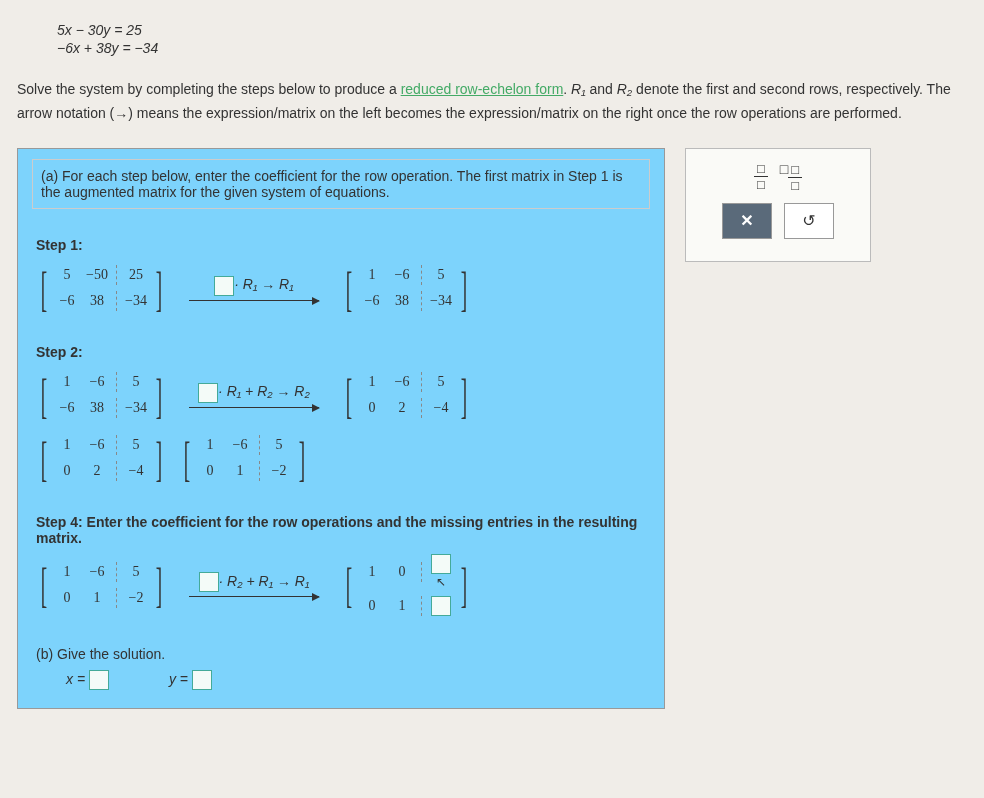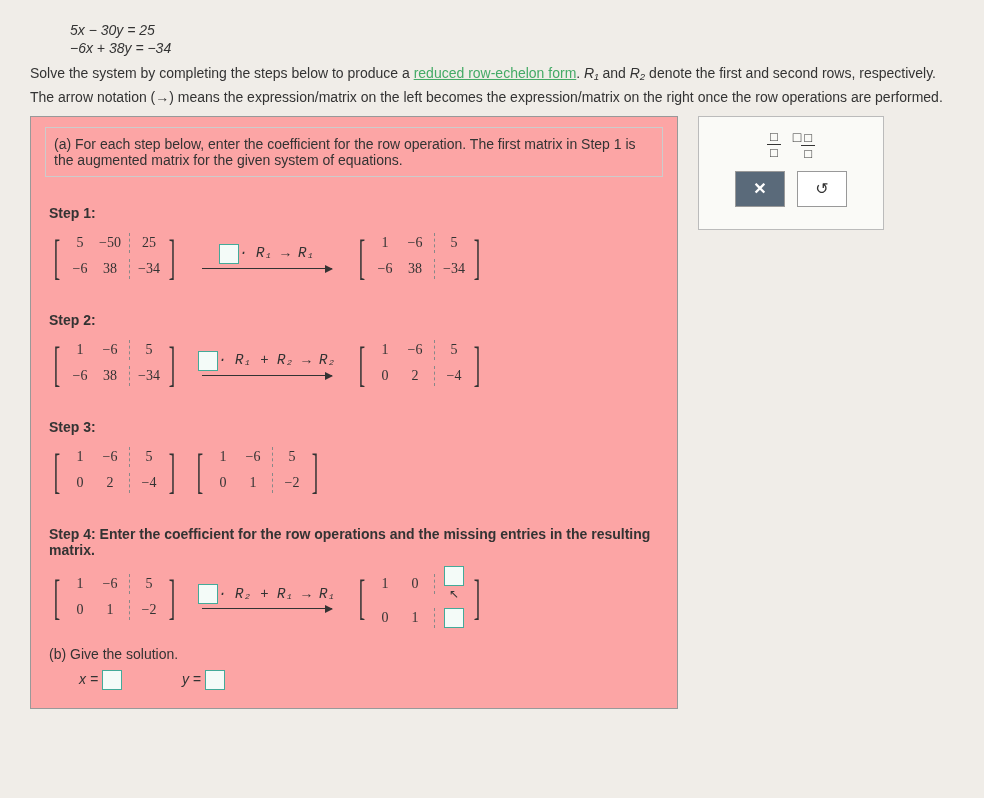--- a/index.html
+++ b/index.html
@@ -1,37 +1,37 @@
 <!DOCTYPE html>
 <html><head>
 <meta charset="utf-8">
 <style>
 body{margin:0;font-family:Arial,sans-serif;font-size:14px;color:#333;background:#f0ede8;width:984px}
-.page{padding:20px 30px}
+.page{padding:20px 17px}
 .eq{font-style:italic;margin:2px 0 2px 40px}
-.instr{margin:6px 0;line-height:1.7}
+.instr{margin:22px 0;line-height:1.7}
 .link{color:#4a6;text-decoration:underline}
 .main-row{display:flex;gap:20px;align-items:flex-start}
-.box{border:1px solid #999;background:#fca5a5;padding:14px 18px;width:610px}
+.box{border:1px solid #999;background:#7dd3fc;padding:14px 18px;width:610px}
 .side{border:1px solid #bbb;background:#fafaf7;padding:12px;width:160px}
 .side-row{display:flex;gap:12px;justify-content:center;margin-bottom:10px}
 .frac{display:inline-flex;flex-direction:column;align-items:center;font-size:13px}
 .frac .n{border-bottom:1px solid #333;padding:0 3px}
 .btn{border:1px solid #999;background:#fff;width:48px;height:34px;display:flex;align-items:center;justify-content:center;font-size:16px}
 .btn.x{background:#5a6a7a;color:#fff;font-weight:bold}
 .step-h{font-weight:bold;margin:28px 0 8px}
 .step-row{display:flex;align-items:center;gap:12px;margin:8px 0}
 .mat{display:inline-flex;align-items:center;font-family:serif}
 .br{font-size:48px;font-weight:100;transform:scaleX(.4)}
 .mcells{display:grid;grid-auto-flow:row;gap:6px 0}
 .mrow{display:flex;align-items:center}
 .mc{width:30px;text-align:center}
 .aug{border-left:1px dashed #888;height:20px;margin:0 4px}
 .op{text-align:center;width:150px}
-.op-top{font-family:Liberation Mono, monospace;font-style:italic}
+.op-top{font-family:Liberation Sans, sans-serif;font-style:italic}
 .inp{display:inline-block;width:18px;height:18px;border:1px solid #4a9;background:#f4fbf8;vertical-align:middle}
 .arr{border-top:1px solid #333;width:130px;position:relative;margin:4px auto 0}
 .arr:after{content:"";position:absolute;right:-1px;top:-4px;border-left:8px solid #333;border-top:4px solid transparent;border-bottom:4px solid transparent}
 .sol{display:flex;gap:60px;margin:8px 0 4px 30px;font-style:italic}
 .cursor{font-size:12px}
 </style>
 </head>
 <body>
 
 <div class="page">
@@ -121,21 +121,20 @@
                 <span class="mc">0</span>
                 <span class="mc">2</span>
                 <span class="aug"></span>
                 <span class="mc">−4</span>
               </span>
   </span>
             <span class="br">]</span>
           </span>
 </div>
 
-<div class="step-h">Step 3:</div>
 <div class="step-row">
   <span class="mat">
             <span class="br">[</span>
             <span class="mcells">
     <span class="mrow">
                 <span class="mc">1</span>
                 <span class="mc">−6</span>
                 <span class="aug"></span>
                 <span class="mc">5</span>
               </span>
@@ -202,21 +201,21 @@
                 <span class="mc">0</span>
                 <span class="mc">1</span>
                 <span class="aug"></span>
                 <span class="mc"><span class="inp"></span></span>
               </span>
   </span>
             <span class="br">]</span>
           </span>
 </div>
 
-<div style="margin-top:18px">(b) Give the solution.</div>
+<div style="margin-top:30px">(b) Give the solution.</div>
 <div class="sol">
   <span><span>x =</span> <span class="inp"></span></span>
   <span><span>y =</span> <span class="inp"></span></span>
 </div>
 </div>
 
 <div class="side">
   <div class="side-row">
     <span class="frac">
             <span class="n">□</span>

